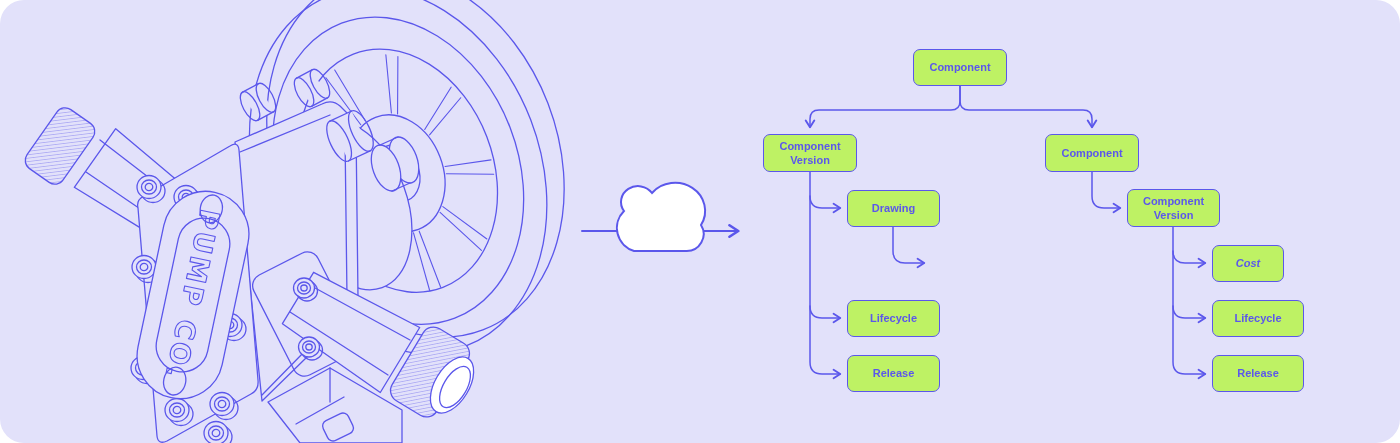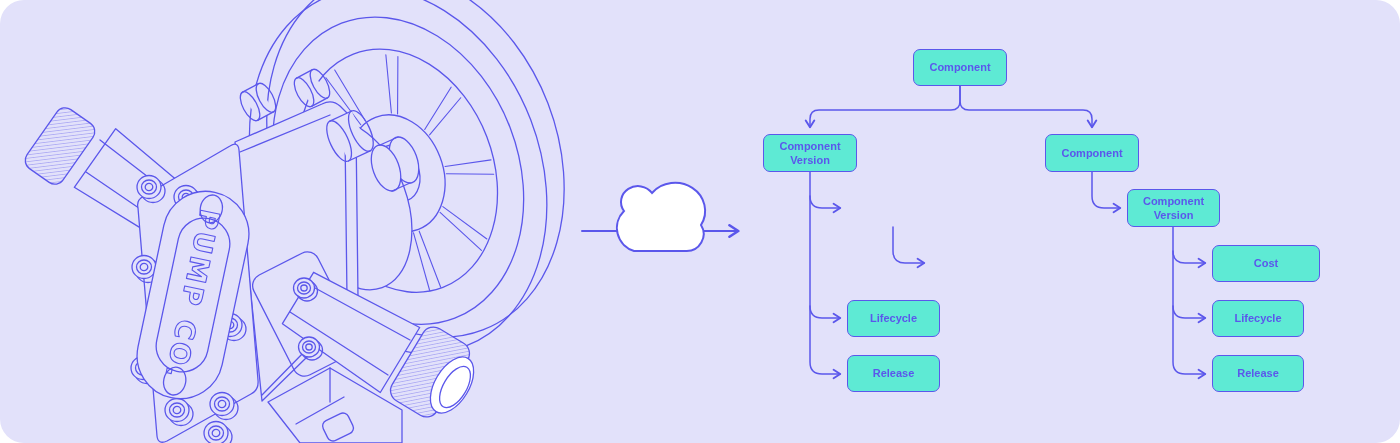--- a/index.html
+++ b/index.html
@@ -4,21 +4,21 @@
 <style>
   html,body{margin:0;padding:0;background:#ffffff;}
   .canvas{
     position:relative;width:1400px;height:443px;
     background:#E2E1FA;border-radius:24px;overflow:hidden;
     font-family:"Liberation Sans",sans-serif;
   }
   .scene-svg{position:absolute;left:0;top:0;z-index:1;}
   .tree-node{
     position:absolute;z-index:2;box-sizing:border-box;
-    background:#5eead4;border:1.5px solid #5B57EB;border-radius:7px;
+    background:#bef264;border:1.5px solid #5B57EB;border-radius:7px;
     display:flex;align-items:center;justify-content:center;text-align:center;
     color:#5B57EB;font-size:11px;font-weight:600;line-height:1.3;
     padding:2px 6px;
   }
 </style>
 </head>
 <body>
 
 <div class="canvas">
 
@@ -231,20 +231,21 @@
       <path d="M1092,172 L1092,196 Q1092,208 1104,208 L1120,208" marker-end="url(#arrow)"></path>
       <path d="M1173,227 L1173,362 Q1173,374 1185,374 L1205,374" marker-end="url(#arrow)"></path>
       <path d="M1173,251 Q1173,263 1185,263 L1205,263" marker-end="url(#arrow)"></path>
       <path d="M1173,306 Q1173,318 1185,318 L1205,318" marker-end="url(#arrow)"></path>
     </g>
   </svg>
 
   <div class="tree-node" style="left:913px;top:49px;width:94px;height:37px;">Component</div>
   <div class="tree-node" style="left:763px;top:134px;width:94px;height:38px;">Component Version</div>
   <div class="tree-node" style="left:1045px;top:134px;width:94px;height:38px;">Component</div>
+  <div class="tree-node" style="left:847px;top:190px;width:93px;height:37px;">Drawing</div>
   <div class="tree-node" style="left:847px;top:300px;width:93px;height:37px;">Lifecycle</div>
   <div class="tree-node" style="left:847px;top:355px;width:93px;height:37px;">Release</div>
   <div class="tree-node" style="left:1127px;top:189px;width:93px;height:38px;">Component Version</div>
-  <div class="tree-node" style="left:1212px;top:245px;width:108px;height:37px;">Cost</div>
+  <div class="tree-node" style="left:1212px;top:245px;width:72px;height:37px;font-style:italic;">Cost</div>
   <div class="tree-node" style="left:1212px;top:300px;width:92px;height:37px;">Lifecycle</div>
   <div class="tree-node" style="left:1212px;top:355px;width:92px;height:37px;">Release</div>
 
 </div>
 
 </body></html>

